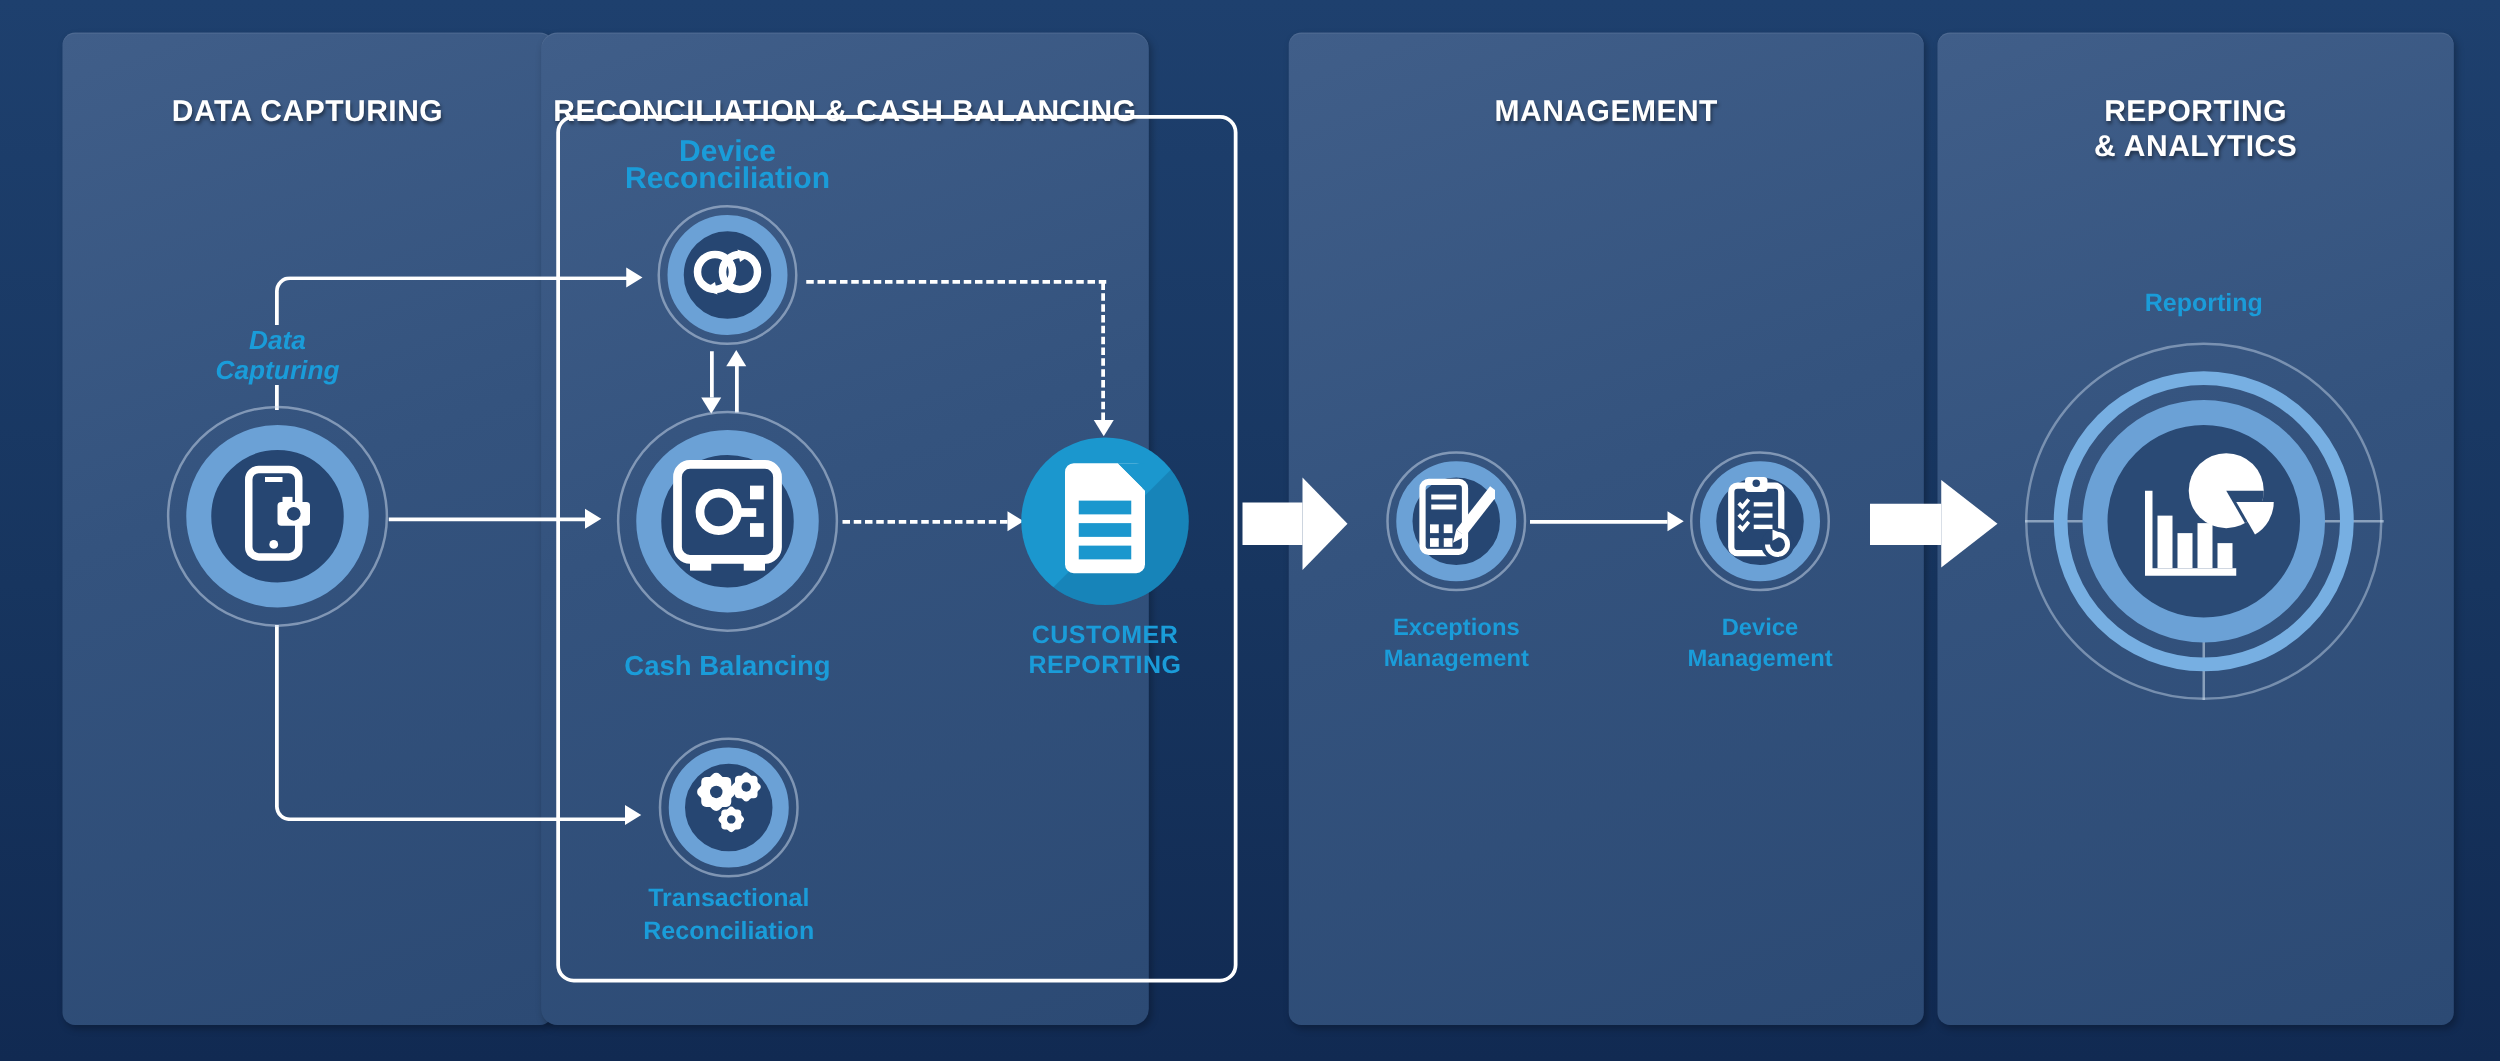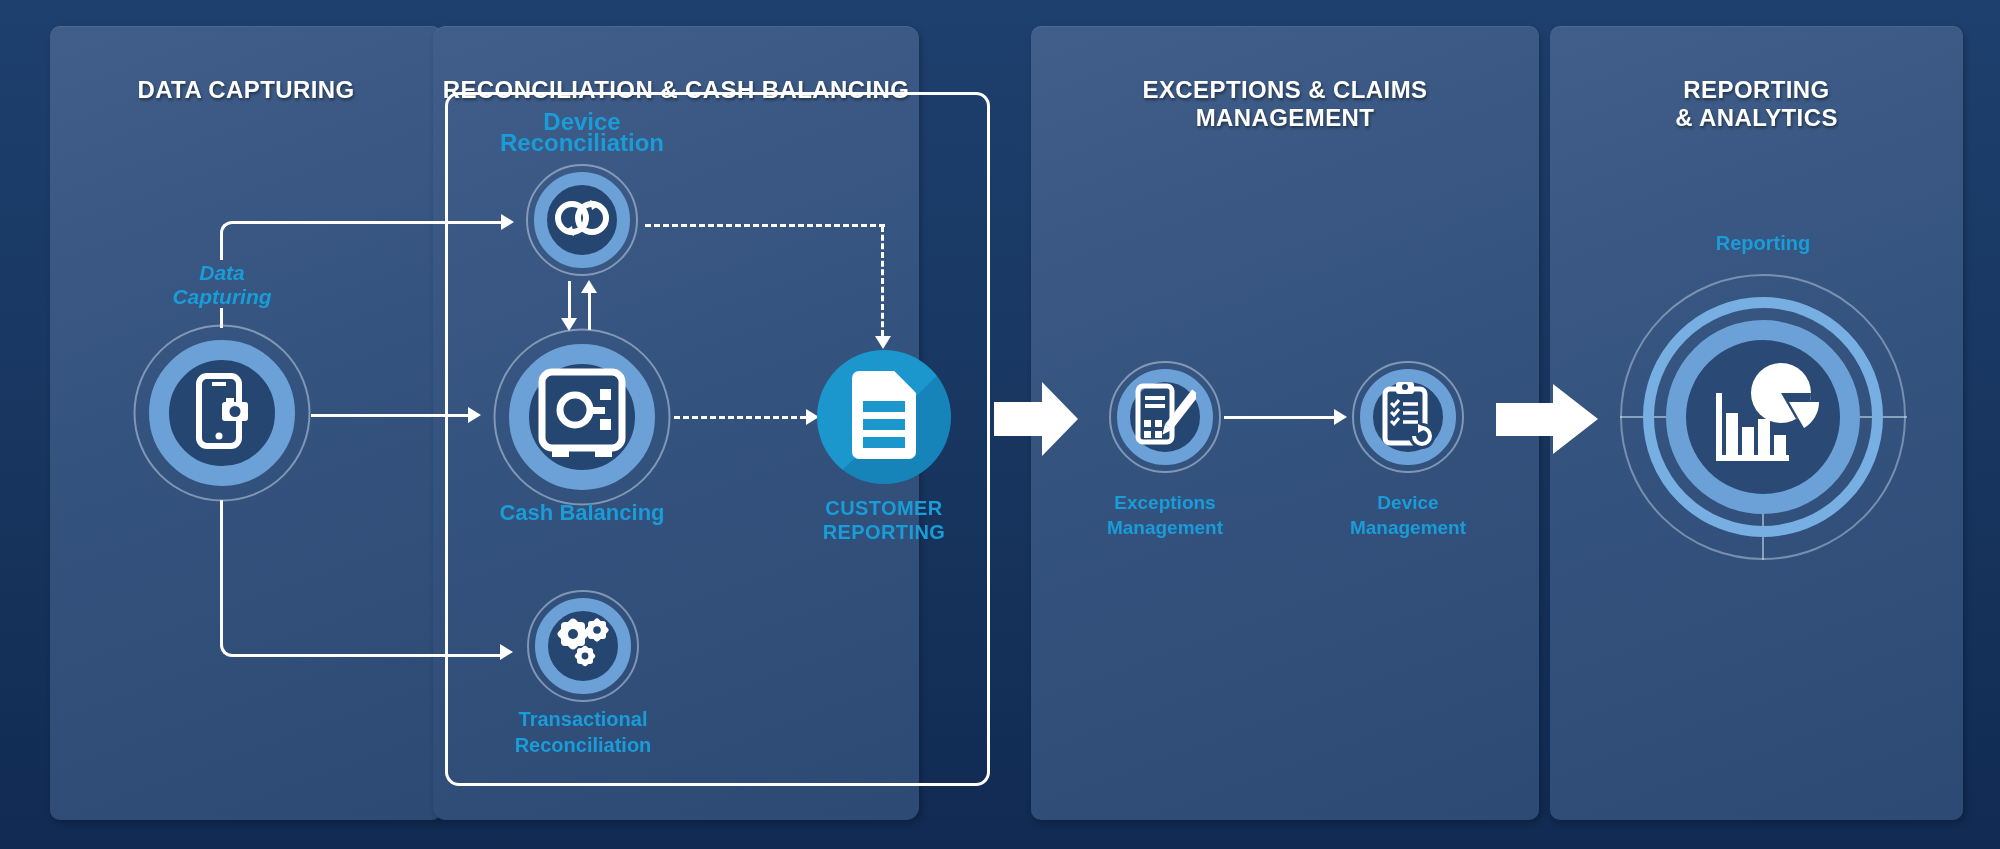--- a/index.html
+++ b/index.html
@@ -78,21 +78,20 @@
       <div>DATA CAPTURING</div>
     </div>
   </div>
   <div class="panel" style="left:433px;width:486px;border-radius:13px;">
     <div class="panel-title">
       <div>RECONCILIATION &amp; CASH BALANCING</div>
     </div>
   </div>
   <div class="panel" style="left:1031px;width:508px;">
     <div class="panel-title">
-      <div>EXCEPTIONS &amp; CLAIMS</div>
       <div>MANAGEMENT</div>
     </div>
   </div>
   <div class="panel" style="left:1550px;width:413px;">
     <div class="panel-title">
       <div>REPORTING</div>
       <div>&amp; ANALYTICS</div>
     </div>
   </div>
 
@@ -289,21 +288,21 @@
   </div>
 
   <div class="node-label lbl-dc" style="left:222px;top:261px;font-style:italic;">
     <div>Data</div>
     <div>Capturing</div>
   </div>
   <div class="node-label lbl-dev" style="left:582px;top:111px;">
     <div>Device</div>
     <div>Reconciliation</div>
   </div>
-  <div class="node-label lbl-cash" style="left:582px;top:499px;">
+  <div class="node-label lbl-cash" style="left:582px;top:519px;">
     <div>Cash Balancing</div>
   </div>
   <div class="node-label lbl-tr" style="left:583px;top:706px;">
     <div>Transactional</div>
     <div>Reconciliation</div>
   </div>
   <div class="node-label lbl-cust" style="left:884px;top:496px;">
     <div>CUSTOMER</div>
     <div>REPORTING</div>
   </div>

